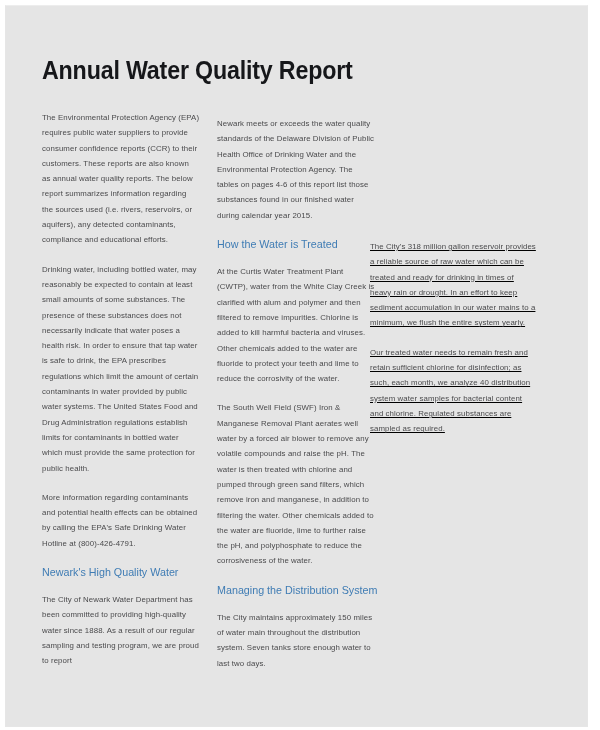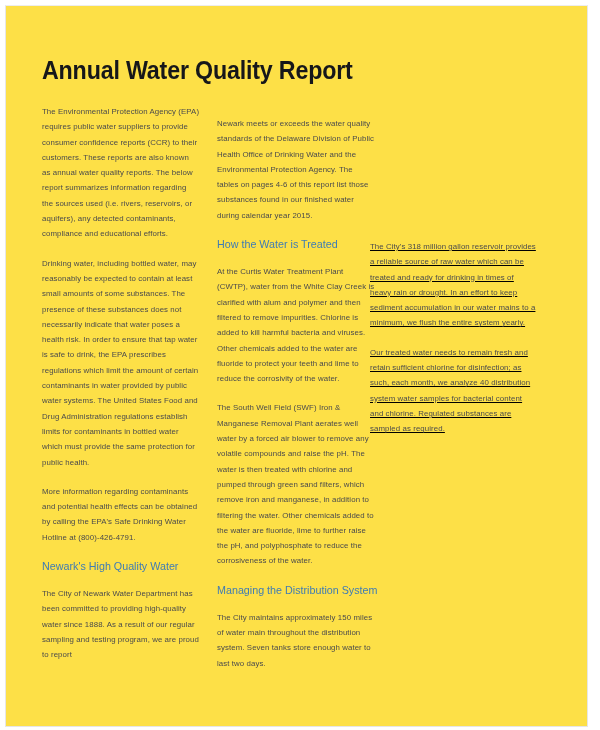--- a/index.html
+++ b/index.html
@@ -13,21 +13,21 @@
     font-family: "Liberation Sans", sans-serif;
     overflow: hidden;
   }
 
   #page {
     position: absolute;
     left: 5px;
     top: 5px;
     width: 583px;
     height: 722px;
-    background: #fde047;
+    background: #e5e5e5;
     border: 1px solid #e6e6e6;
     border-top-color: #ededed;
     box-sizing: border-box;
     overflow: hidden;
   }
 
   #doc-title {
     position: absolute;
     left: 36px;
     top: 50px;
@@ -39,21 +39,21 @@
     transform: scaleX(0.93);
     transform-origin: left center;
     white-space: nowrap;
   }
 
   .column {
     position: absolute;
     box-sizing: border-box;
   }
 
-  #col-1 { left: 36px;  top: 98px;  width: 162px; }
+  #col-1 { left: 36px;  top: 104px;  width: 162px; }
   #col-2 { left: 211px; top: 110px;  width: 164px; }
   #col-3 { left: 364px; top: 233px; width: 172px; text-decoration: underline; }
 
   p.para {
     margin: 0 0 14px 0;
     font-size: 8.1px;
     line-height: 15.3px;
     color: #4a4a4c;
     text-align: left;
     font-family: "Liberation Sans Narrow", "Liberation Sans", sans-serif;

